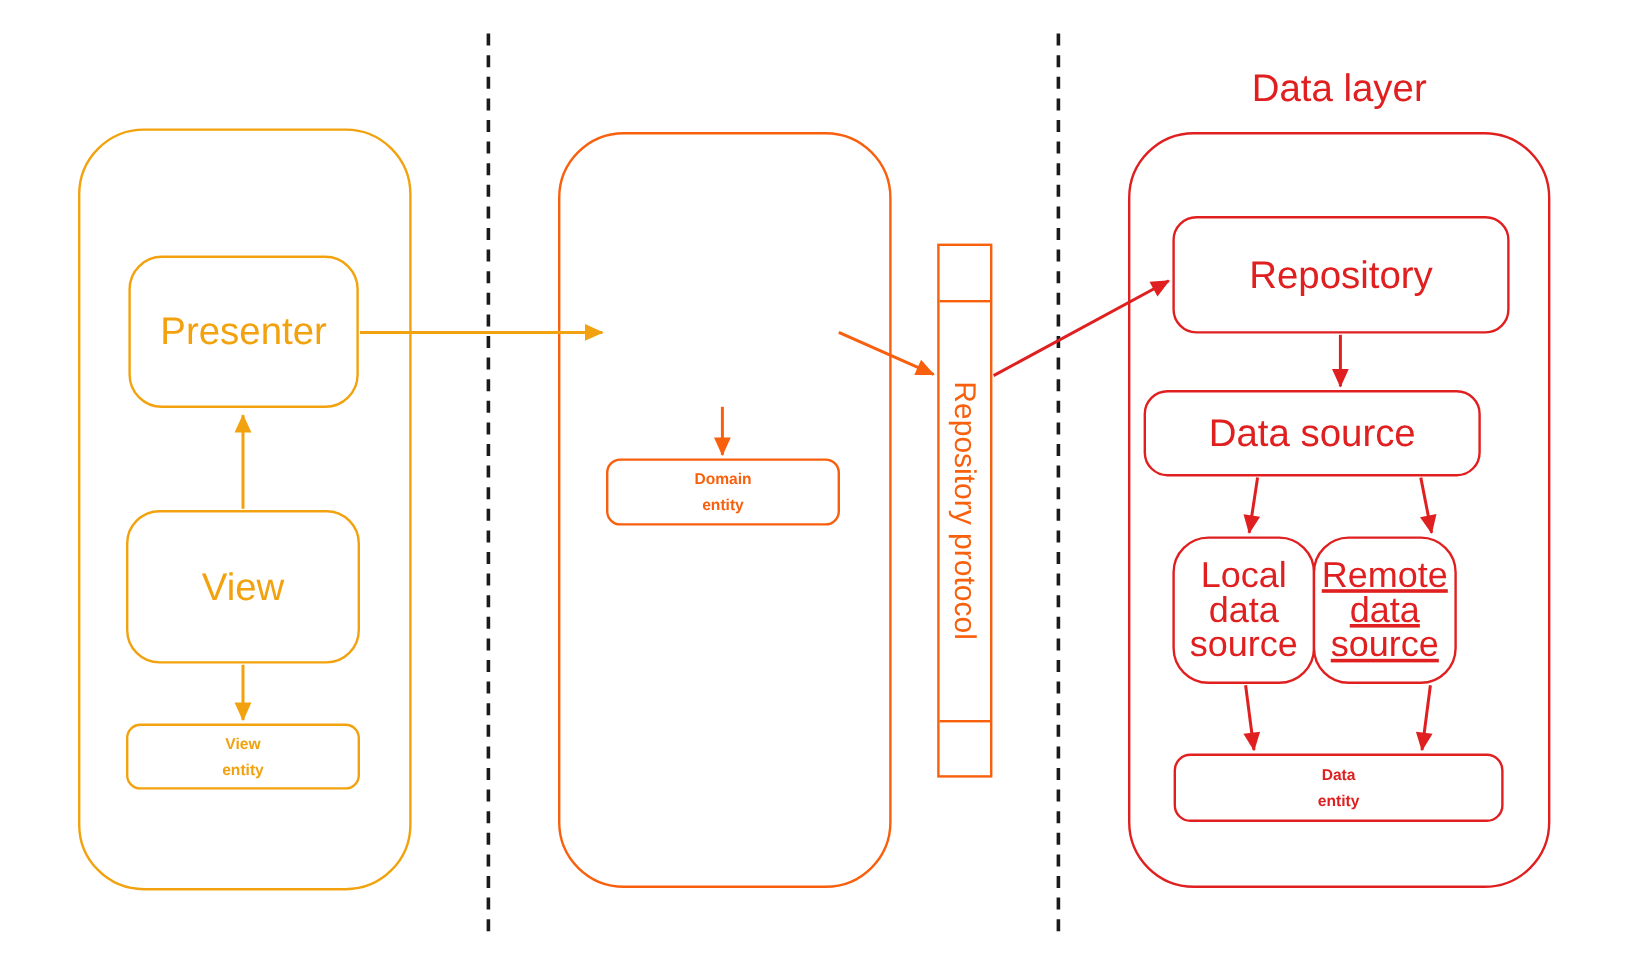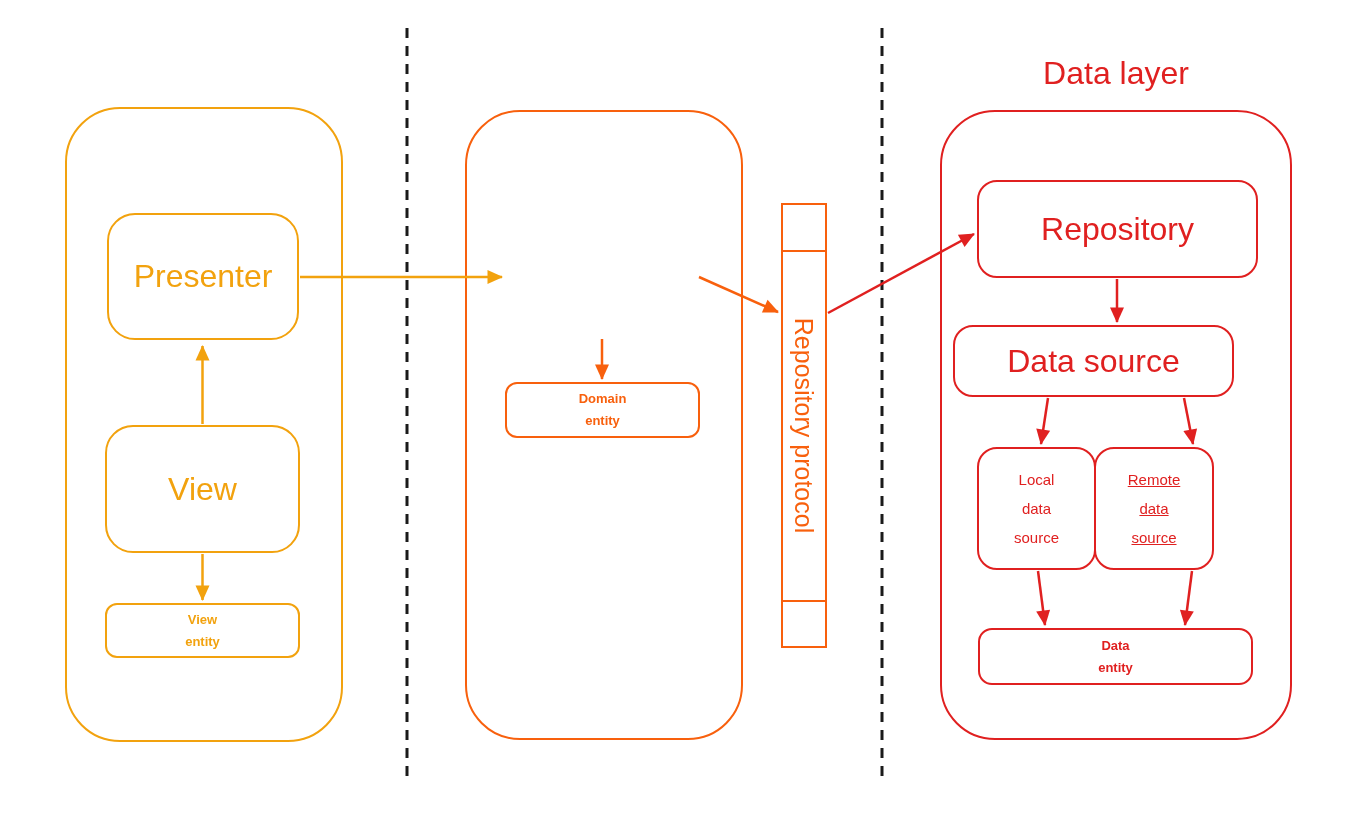--- a/index.html
+++ b/index.html
@@ -49,21 +49,21 @@
     border: 2.5px solid;
     background: #ffffff;
     display: flex;
     align-items: center;
     justify-content: center;
     text-align: center;
   }
   .node .lbl { white-space: pre-line; }
 
   .big   { font-size: 32px; border-radius: 28px; }
-  .mid   { font-size: 15px; line-height: 29px; border-radius: 20px; }
+  .mid   { font-size: 30px; line-height: 29px; border-radius: 30px; }
   .small { font-size: 13px; line-height: 22px; border-radius: 12px; font-weight: bold; }
 
   #presenter   { left: 107px; top: 213px; width: 192px; height: 127px; }
   #view        { left: 105px; top: 425px; width: 195px; height: 128px; }
   #view-entity { left: 105px; top: 603px; width: 195px; height: 55px; }
 
   #use-case      { left: 505px; top: 212px; width: 193px; height: 126px; }
   #domain-entity { left: 505px; top: 382px; width: 195px; height: 56px; }
 
   #repository   { left: 977px;  top: 180px; width: 281px; height: 98px; border-radius: 20px; }

